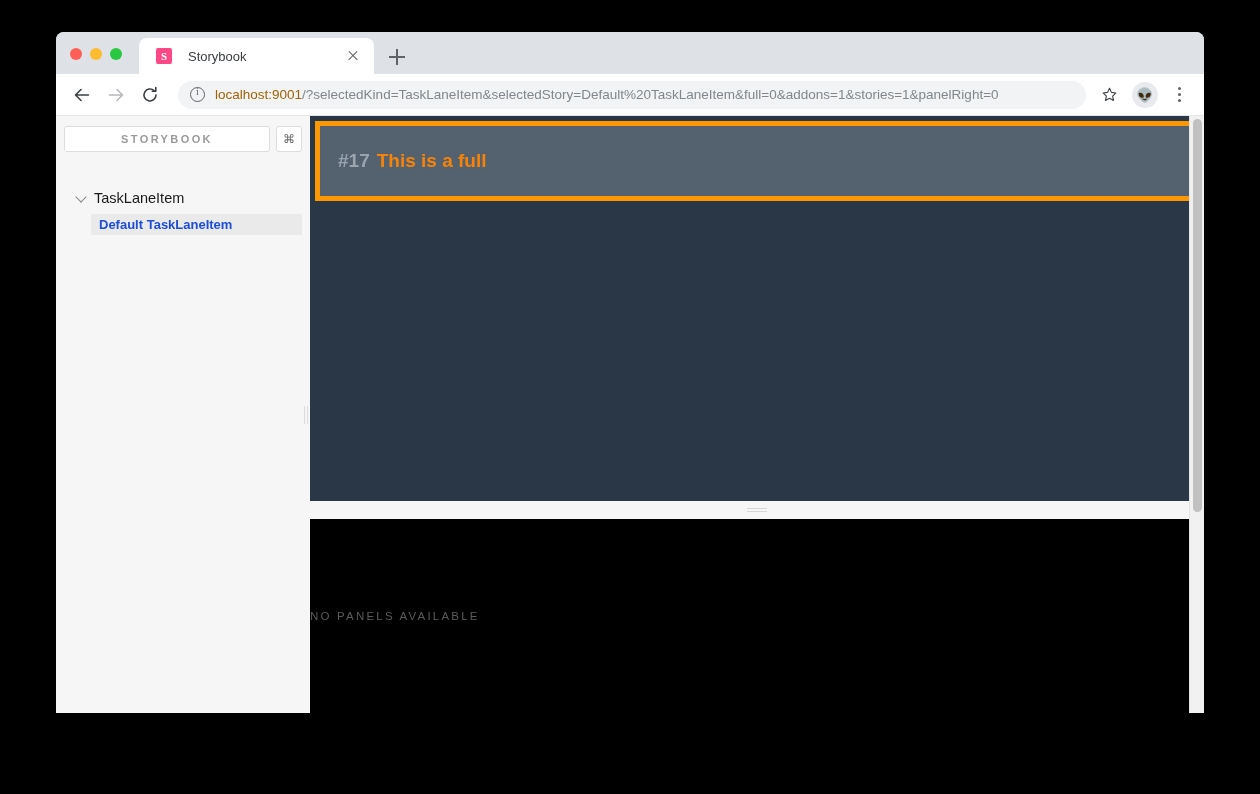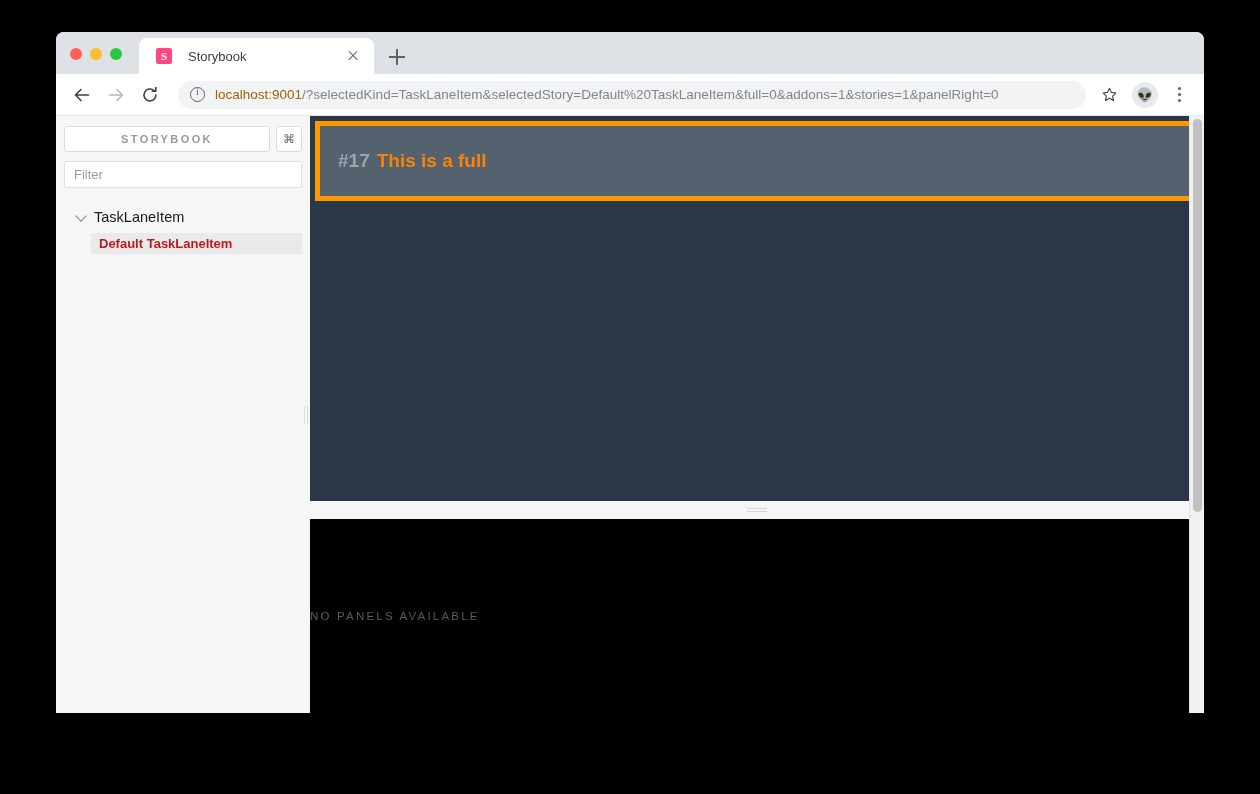--- a/index.html
+++ b/index.html
@@ -227,21 +227,21 @@
     border-radius: 2px;
     background: #fff;
     font-size: 13px;
     color: #333;
     padding: 0 9px;
     font-family: "Liberation Sans", sans-serif;
     outline: none;
   }
   .sb-filter::placeholder { color: #9b9b9b; }
 
-  .sb-tree { margin-top: 18px; }
+  .sb-tree { margin-top: 35px; }
   .sb-kind {
     display: flex;
     align-items: center;
     padding-left: 12px;
     height: 22px;
   }
   .chev {
     width: 12px; height: 12px;
     position: relative;
     flex: 0 0 auto;
@@ -257,21 +257,21 @@
     transform: rotate(45deg);
   }
   .sb-kind-label { font-size: 14.5px; color: #1a1a1a; }
   .sb-story {
     margin-left: 27px;
     margin-top: 5px;
     padding: 3px 8px;
     background: #eaeaea;
     font-size: 13px;
     font-weight: bold;
-    color: #b91c1c;
+    color: #1d4ed8;
   }
 
   .sb-divider {
     position: absolute;
     right: 0; top: 0; bottom: 0;
     width: 8px;
     display: flex; align-items: center; justify-content: center;
   }
   .sb-divider .grip {
     display: flex; gap: 2px;
@@ -419,21 +419,20 @@
   </div>
 
   <div class="viewport">
     <div class="sb-root">
 
       <div class="sb-sidebar">
         <div class="sb-head">
           <div class="sb-brand">STORYBOOK</div>
           <div class="sb-shortcut">⌘</div>
         </div>
-        <input class="sb-filter" type="text" placeholder="Filter" style="">
 
         <div class="sb-tree">
           <div class="sb-kind">
             <span class="chev"></span>
             <span class="sb-kind-label">TaskLaneItem</span>
           </div>
           <div class="sb-story">Default TaskLaneItem</div>
         </div>
 
         <div class="sb-divider">

